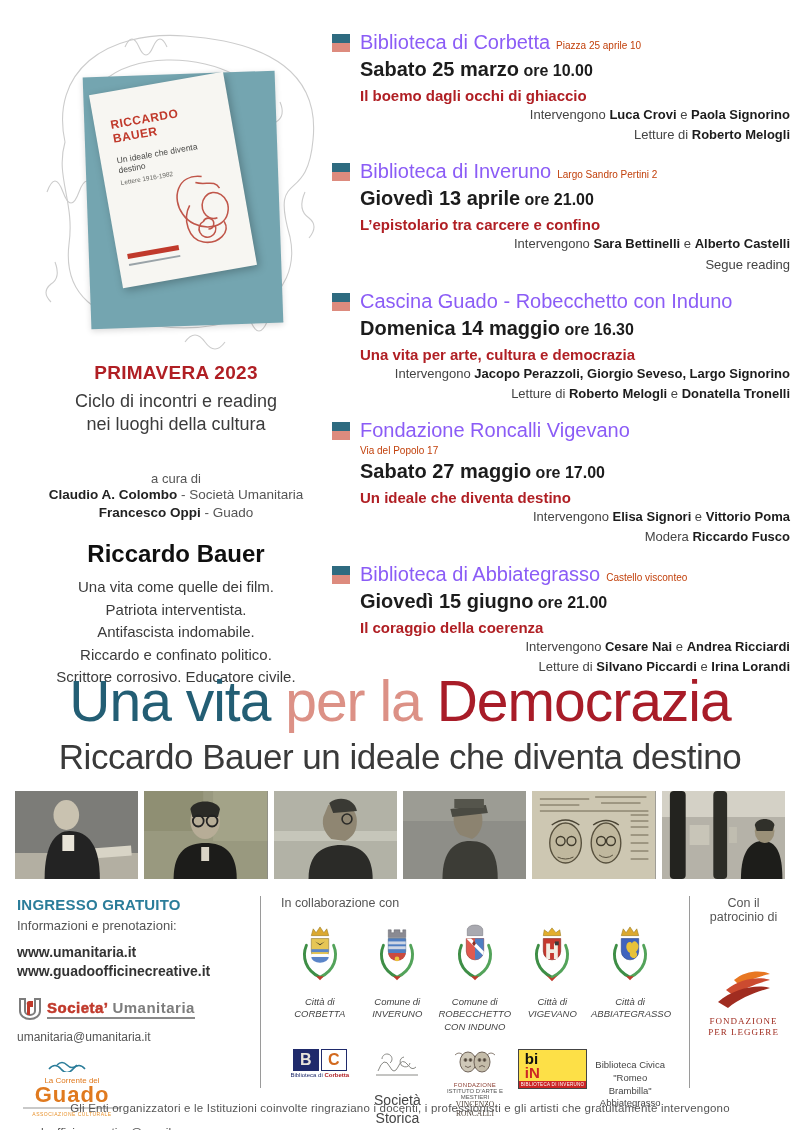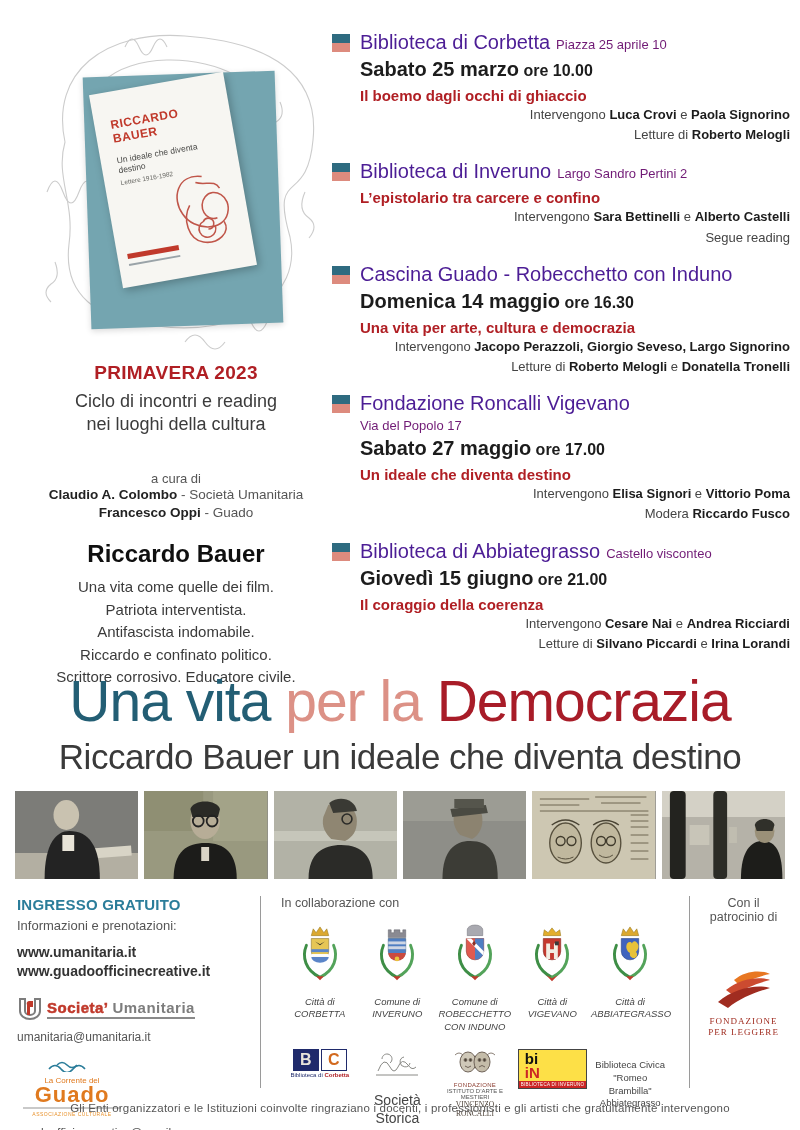--- a/index.html
+++ b/index.html
@@ -32,22 +32,22 @@
   .person { margin-top:18px; color:#0f0f0f; font-size:24px; font-weight:bold; }
   .bio { margin-top:8px; color:#3b3b3b; font-size:15px; line-height:1.5; }
 
   
   .events { position:absolute; left:332px; top:30px; width:458px; }
   .event { margin-bottom:15px; }
   .ev-head { display:flex; align-items:flex-start; }
   .bullet { width:18px; height:18px; margin:4px 10px 0 0; flex:0 0 18px; }
   .bullet .half-t { width:18px; height:9px; background:#2e6b80; }
   .bullet .half-b { width:18px; height:9px; background:#dd8b7e; }
-  .venue { color:#4c1d95; font-size:20px; line-height:1.2; }
-  .addr { color:#701a75; font-size:13px; margin-left:6px; }
+  .venue { color:#8b5cf6; font-size:20px; line-height:1.2; }
+  .addr { color:#c2410c; font-size:10px; margin-left:6px; }
   .addr-block { display:block; margin-left:0; margin-top:3px; }
   .ev-body { margin-left:28px; }
   .ev-date { color:#1c1c1c; font-size:20px; font-weight:bold; margin-top:4px; }
   .ev-time { font-size:16px; }
   .ev-title { color:#b01f24; font-size:15px; font-weight:bold; margin-top:6px; }
   .ev-line { color:#444; font-size:13px; line-height:1.4; margin-top:2px;text-align:right; }
   .ev-line b { color:#1c1c1c; }
   .ev-line:first-of-type { margin-top:5px; }
 
   
@@ -191,20 +191,21 @@
       <div class="ev-head">
         <div class="bullet">
             <div class="half-t"></div>
             <div class="half-b"></div>
           </div>
         <div>
           <span class="venue">Biblioteca di Inveruno</span><span class="addr">Largo Sandro Pertini 2</span>
         </div>
       </div>
       <div class="ev-body">
+        <div class="ev-date"><span>Giovedì 13 aprile</span><span class="ev-time"> ore 21.00</span></div>
         <div class="ev-title">L’epistolario tra carcere e confino</div>
         <div class="ev-line"><span>Intervengono </span><b>Sara Bettinelli</b><span> e </span><b>Alberto Castelli</b></div>
         <div class="ev-line"><span>Segue reading</span></div>
       </div>
     </div>
 
     <div class="event">
       <div class="ev-head">
         <div class="bullet">
             <div class="half-t"></div>

